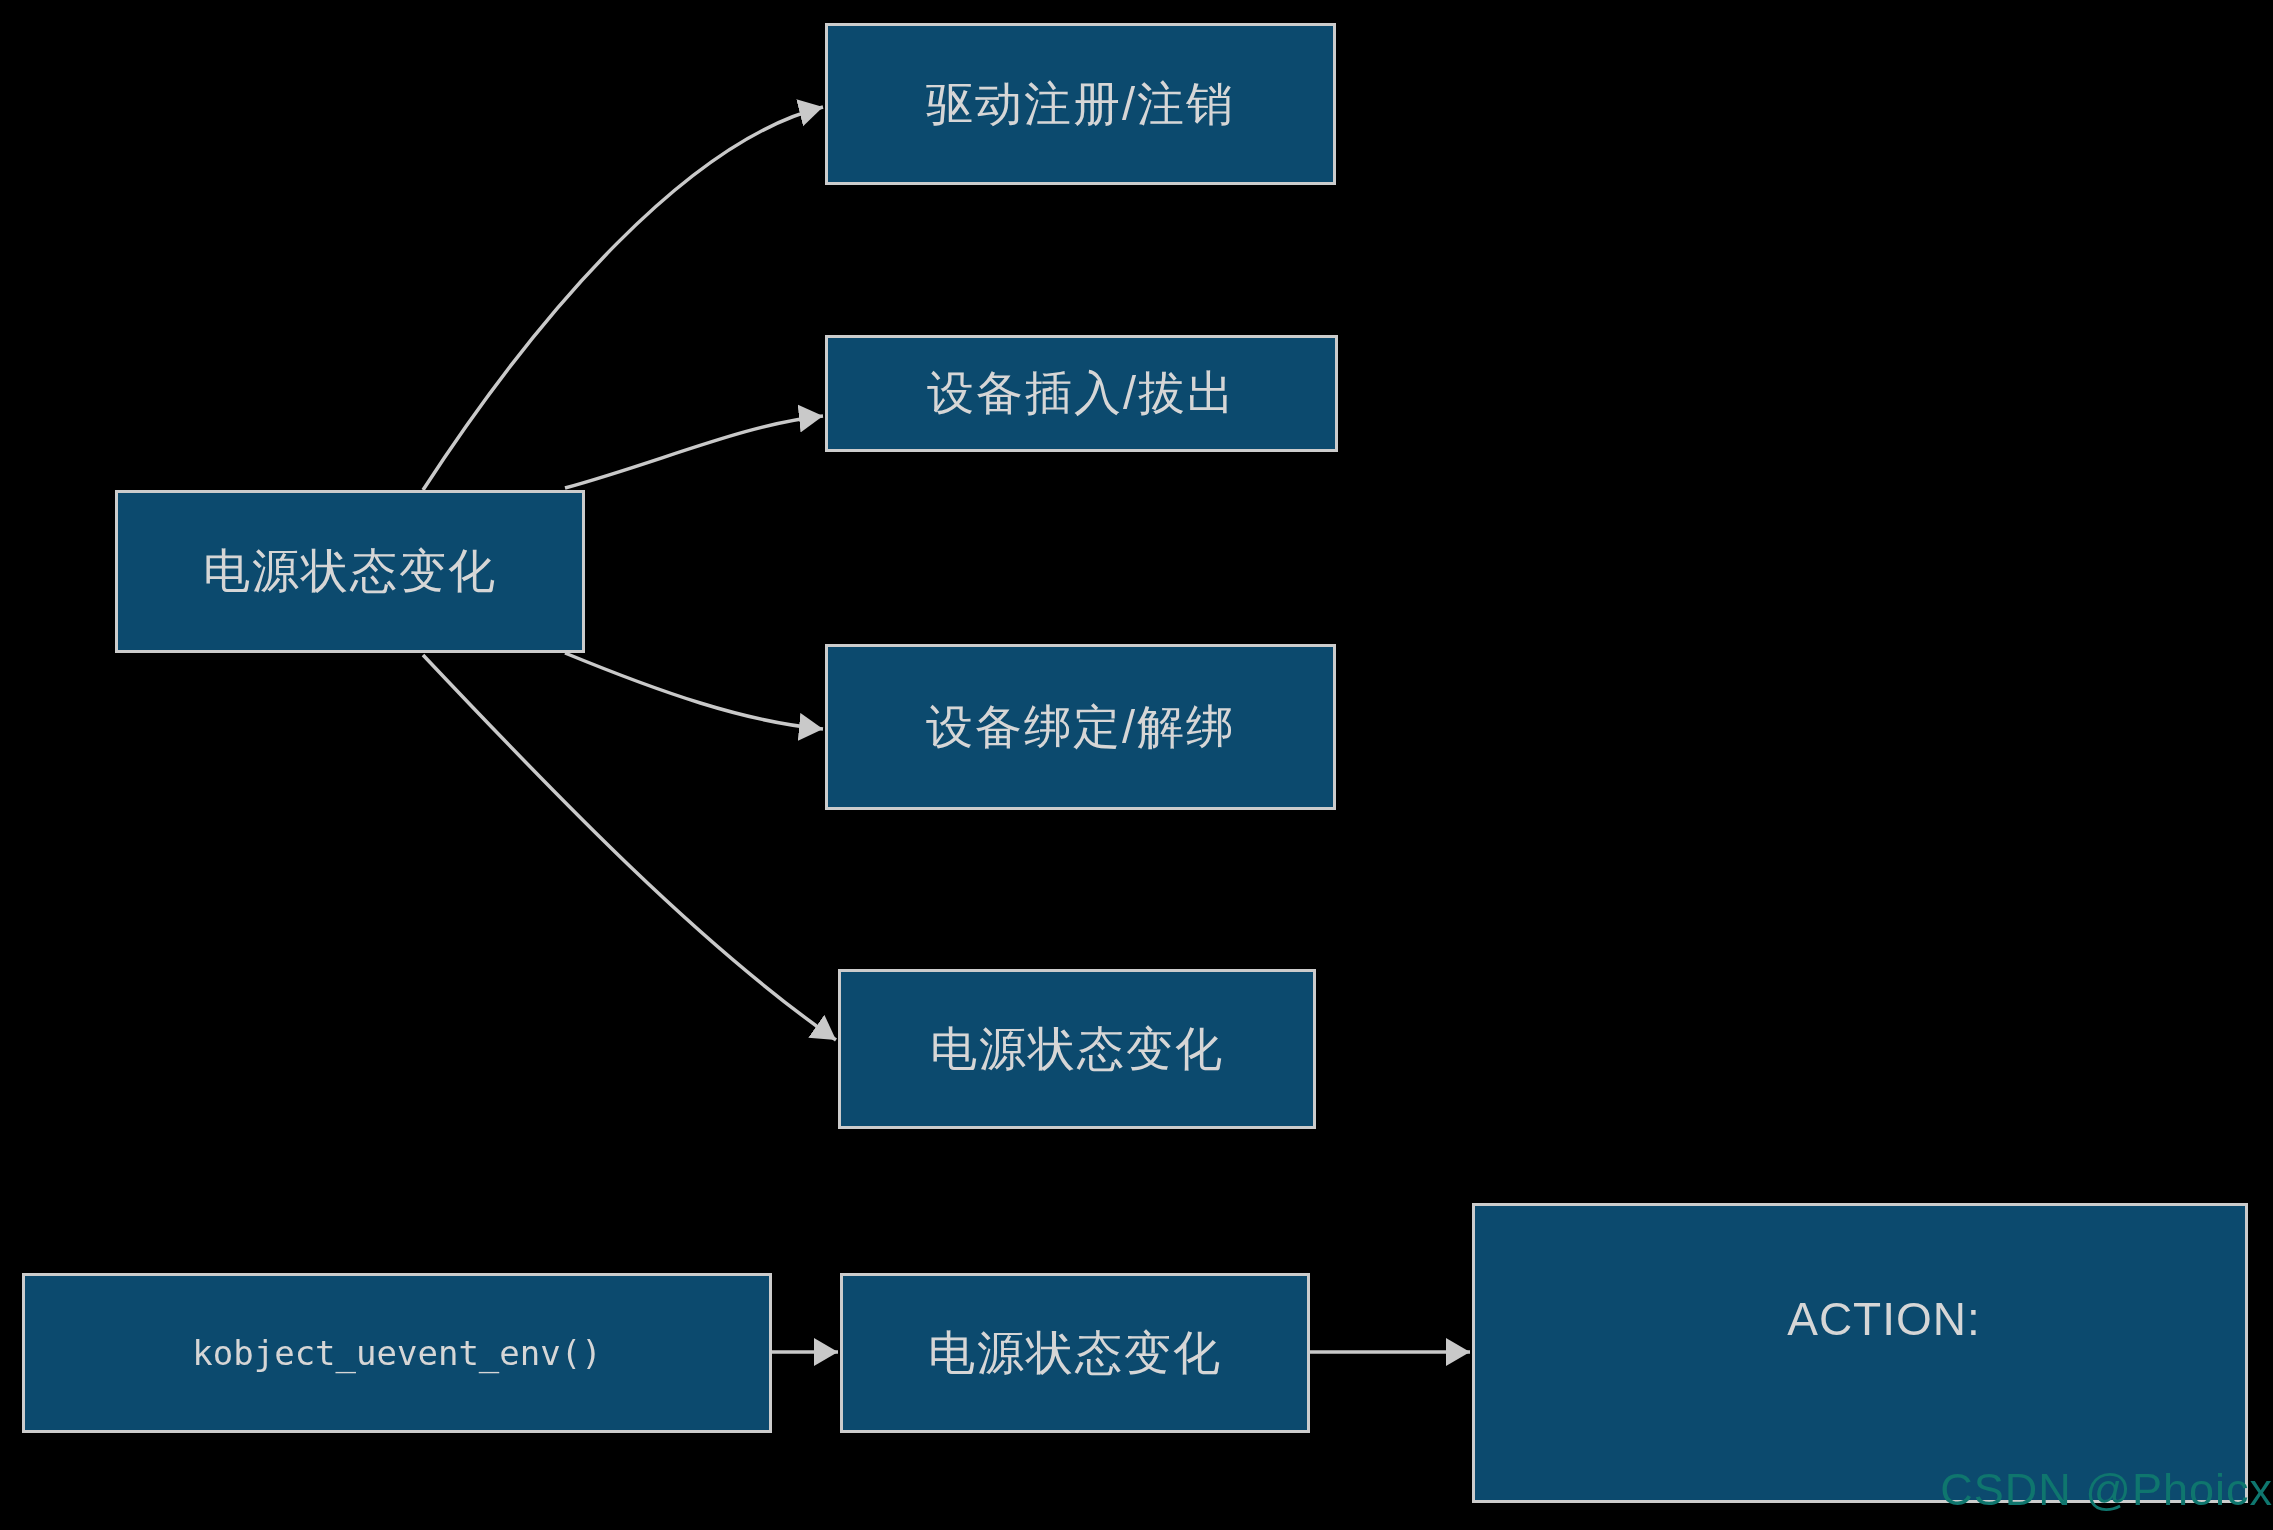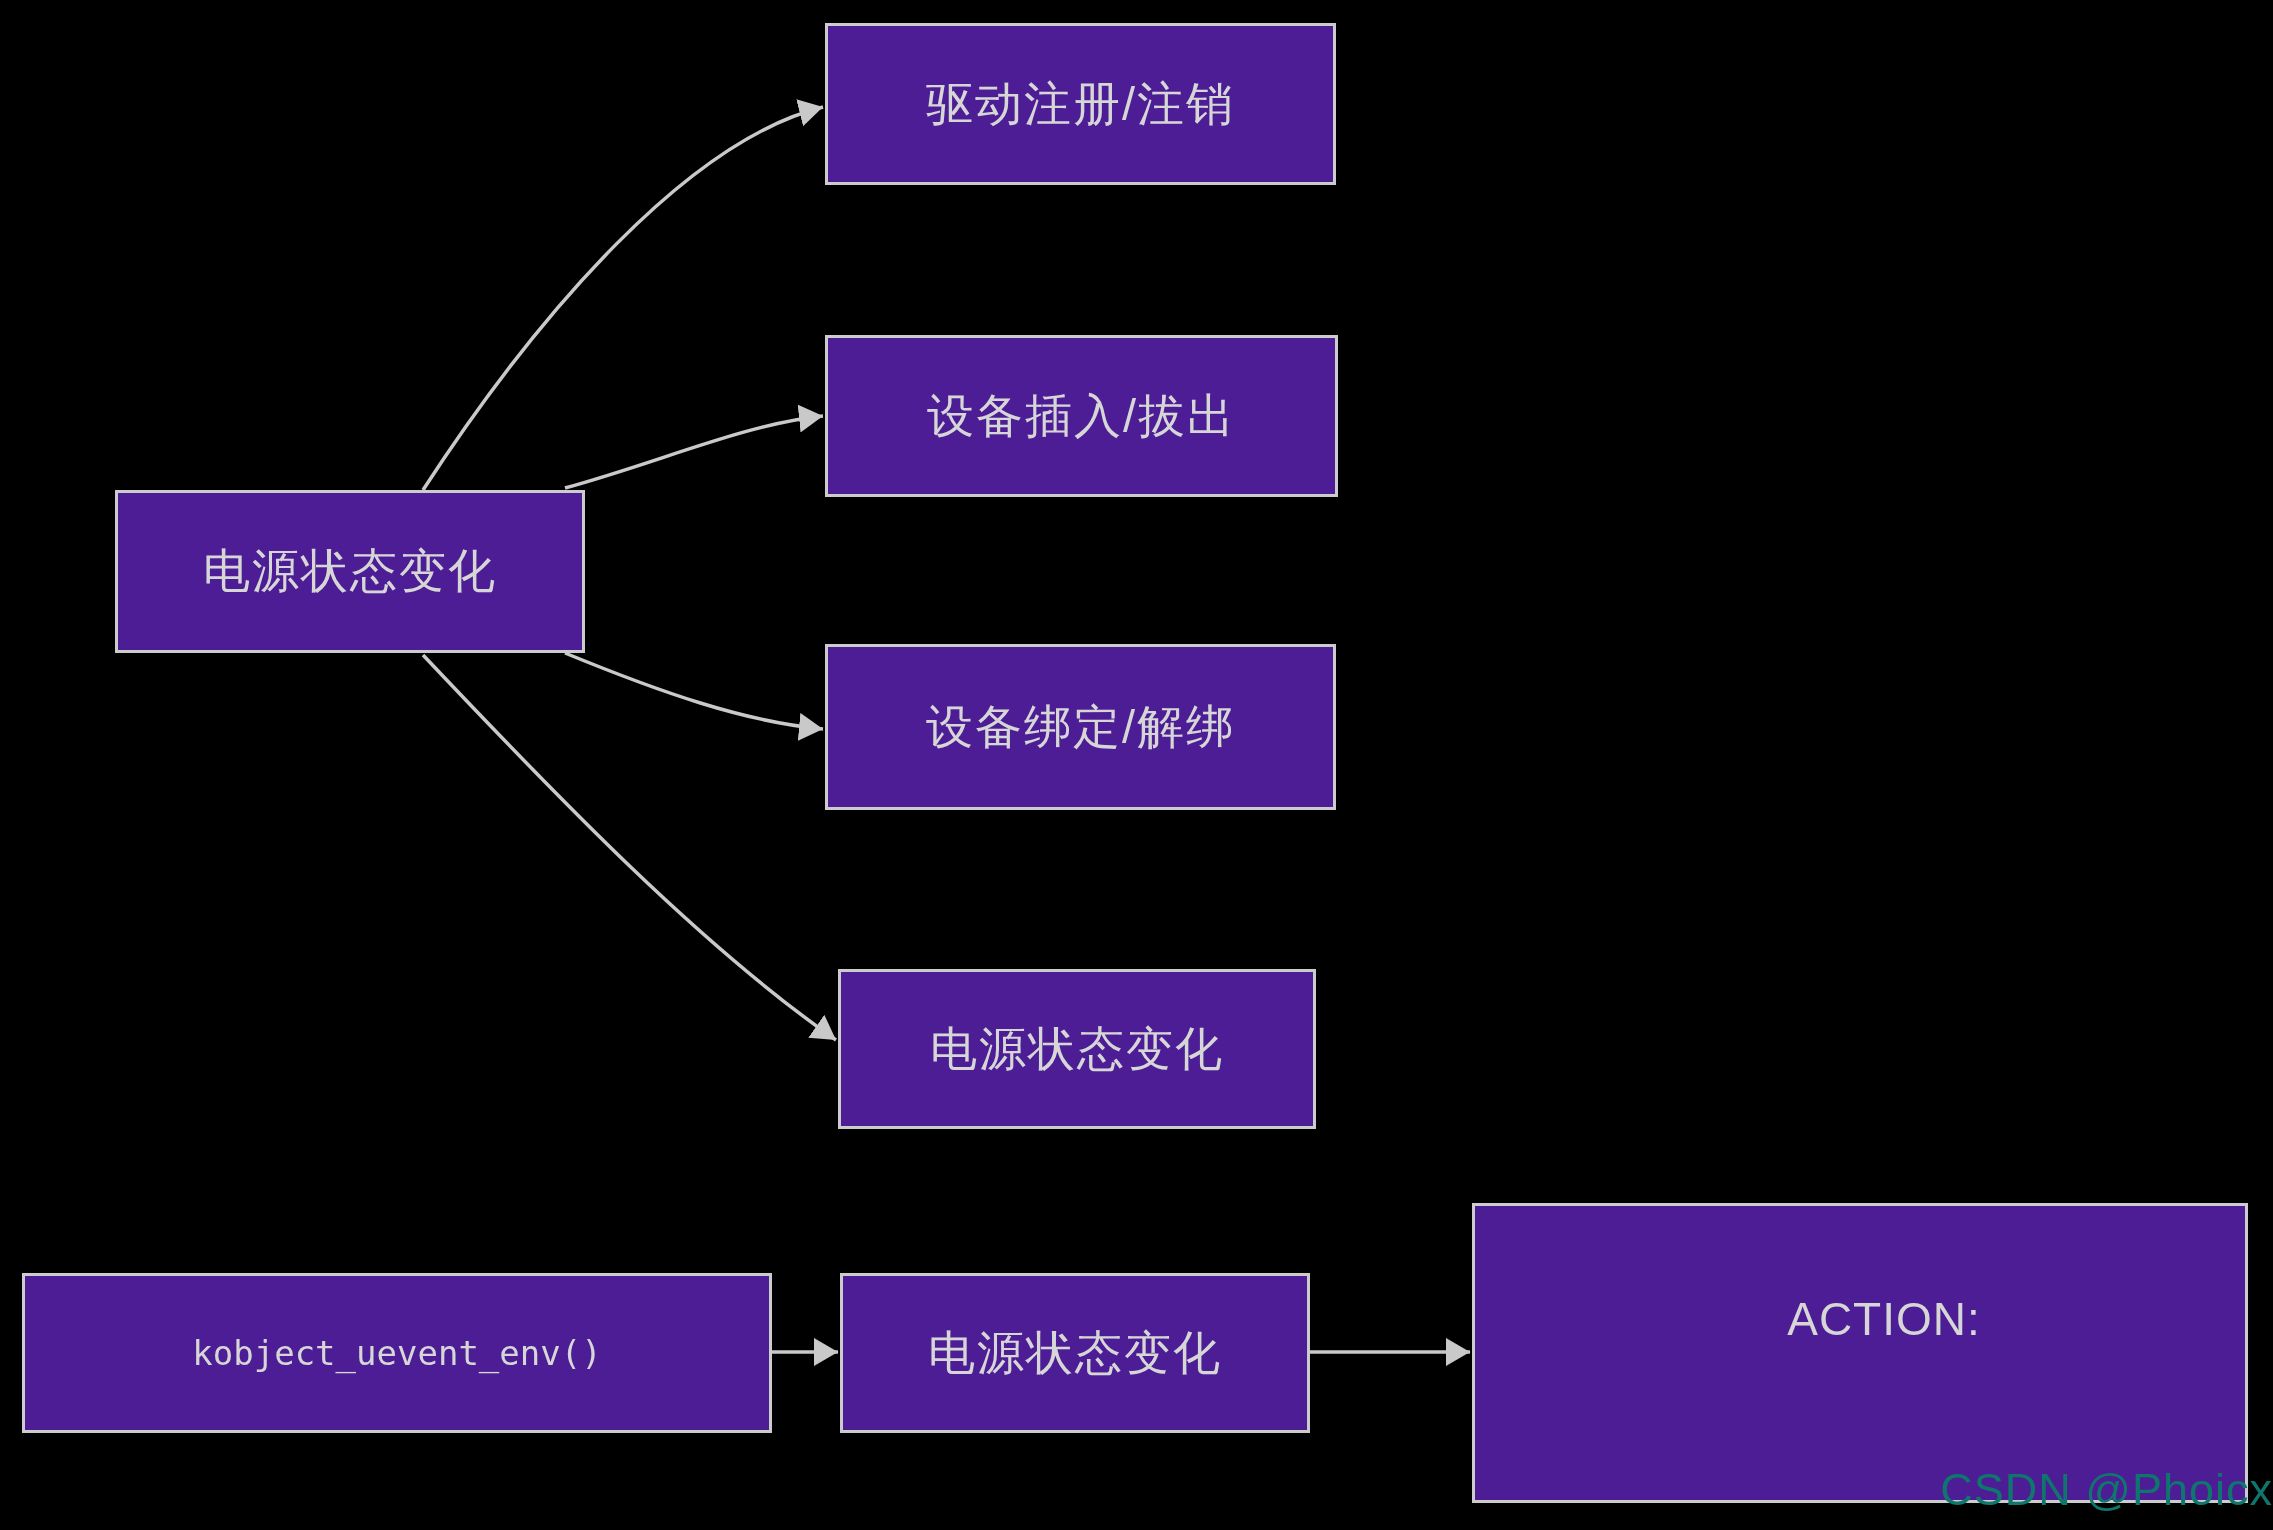--- a/index.html
+++ b/index.html
@@ -3,27 +3,27 @@
 <meta charset="utf-8">
 <style>
   html,body{margin:0;padding:0;background:#000;}
   #canvas{
     position:relative;width:2273px;height:1530px;background:#000000;
     overflow:hidden;font-family:"Liberation Sans",sans-serif;
   }
   #arrows{position:absolute;left:0;top:0;width:2273px;height:1530px;}
   .node{
     position:absolute;box-sizing:border-box;
-    background:#4c1d95;border:3px solid #cccccc;
+    background:#0c4a6e;border:3px solid #cccccc;
     display:flex;align-items:center;justify-content:center;
     color:#d6d6d6;font-size:47px;letter-spacing:2px;
   }
   #n-left  {left:115px;top:490px;width:470px;height:163px;}
   #n-box1  {left:825px;top:23px; width:511px;height:162px;}
-  #n-box2  {left:825px;top:335px;width:513px;height:162px;justify-content:center;}
+  #n-box2  {left:825px;top:335px;width:513px;height:117px;justify-content:center;}
   #n-box3  {left:825px;top:644px;width:511px;height:166px;}
   #n-box4  {left:838px;top:960px;width:478px;height:160px;margin-top:9px;}
   #n-kobj  {left:22px; top:1273px;width:750px;height:160px;
             font-family:"DejaVu Sans Mono","Liberation Mono",monospace;font-size:34px;letter-spacing:0;}
   #n-det   {left:840px;top:1273px;width:470px;height:160px;}
   #n-action{left:1472px;top:1203px;width:776px;height:300px;display:block;}
   .action-line{position:absolute;left:0;right:0;text-align:center;
     color:#d6d6d6;font-size:46px;letter-spacing:1px;line-height:60px;}
   #action-line1{top:83px;padding-left:48px;}
   #action-line2{top:192px;}

